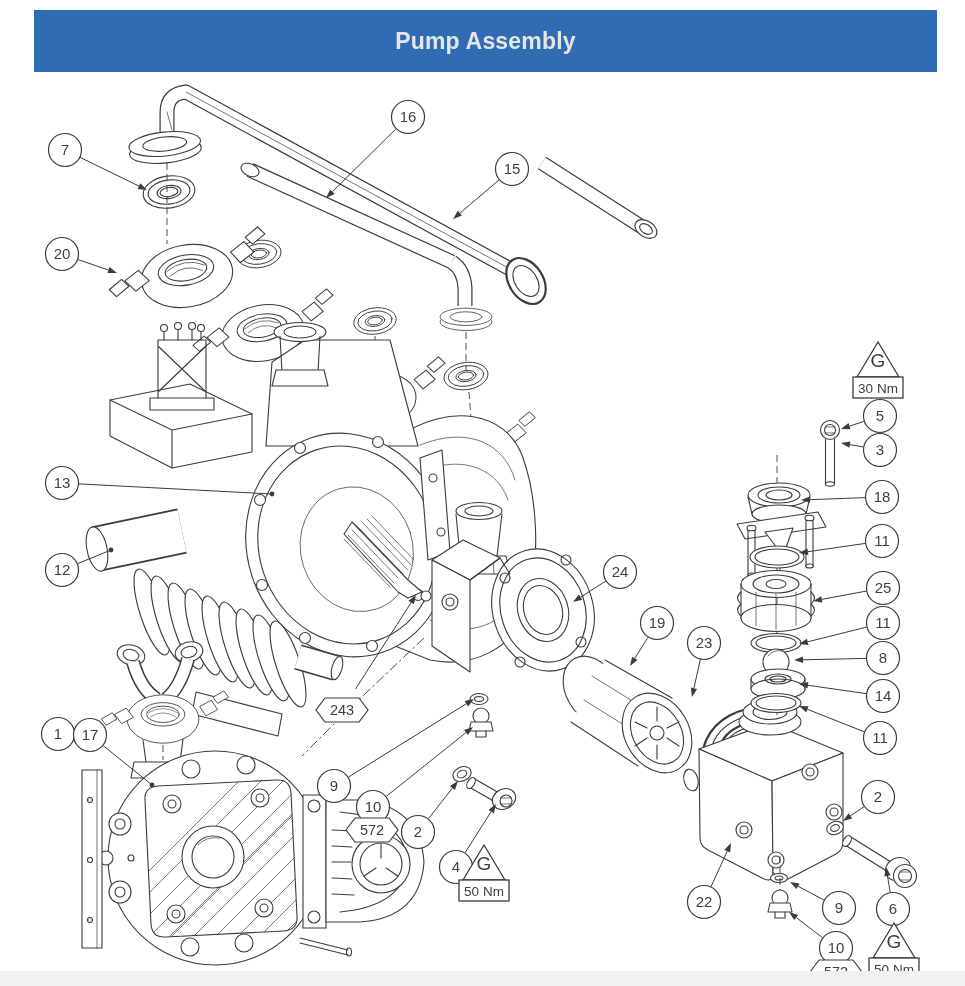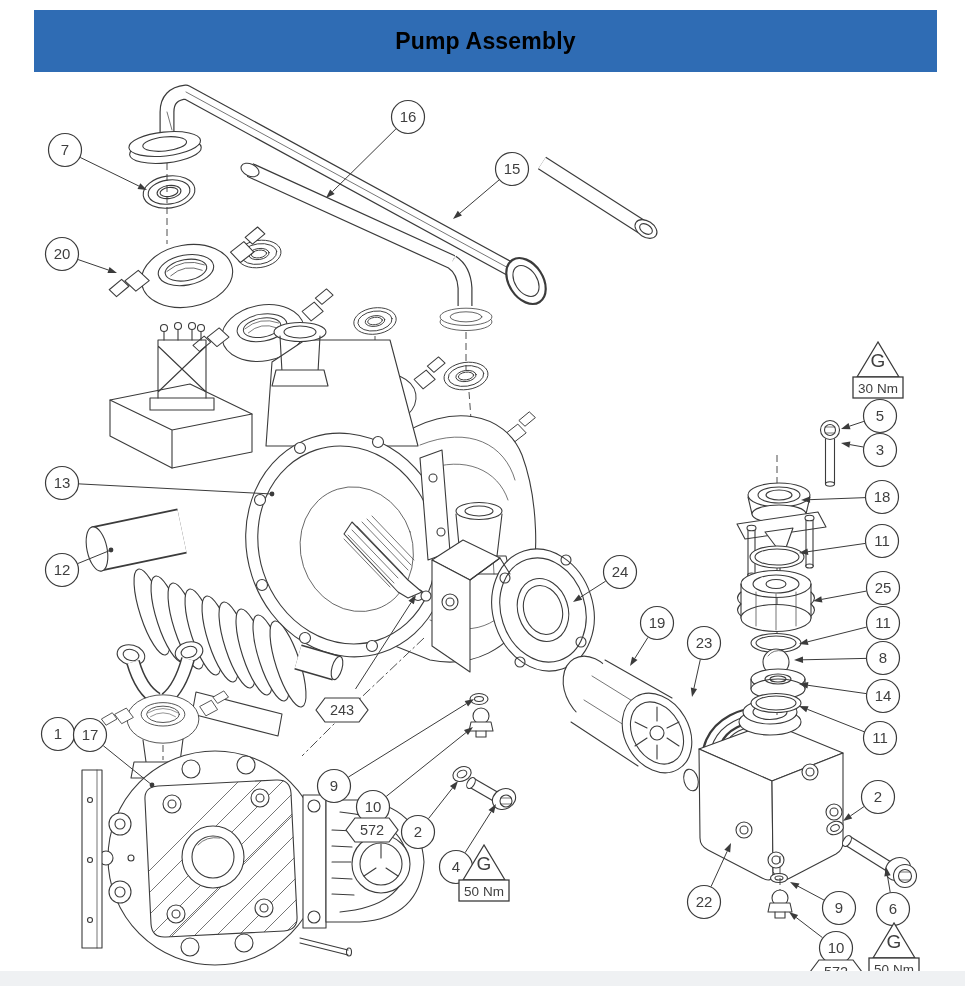--- a/index.html
+++ b/index.html
@@ -16,21 +16,21 @@
   .po{fill:none;stroke:#3b3b3b;stroke-width:15;stroke-linejoin:round;}
   .pi{fill:none;stroke:#ffffff;stroke-width:12.6;stroke-linejoin:round;}
   .dash{fill:none;stroke:#3b3b3b;stroke-width:.9;stroke-dasharray:7 4;}
   .chain{fill:none;stroke:#3b3b3b;stroke-width:.9;stroke-dasharray:10 3 2.5 3;}
   .footband{position:absolute;left:0;top:971px;width:965px;height:15px;background:#eff1f3;}
 </style>
 </head>
 <body>
 
 <div class="page">
-  <div class="titlebar" id="titlebar" style="background: rgb(47, 108, 180); color: #000000;">
+  <div class="titlebar" id="titlebar" style="background: rgb(47, 108, 180); color: #e5e5e5;">
     <span>Pump Assembly</span>
   </div>
 
   <svg id="art" width="965" height="986" viewBox="0 0 965 986">
     <defs>
       <g id="clampP">
         <ellipse class="kw" cx="0" cy="0" rx="46" ry="31"></ellipse>
         <path class="kw" d="M-62,-6 L-47,-14 L-38,-2 L-53,6 Z"></path>
         <path class="kw" d="M-79,0 L-65,-8 L-59,0 L-73,8 Z"></path>
         <path class="kw" d="M47,-16 L62,-24 L70,-12 L55,-4 Z"></path>

